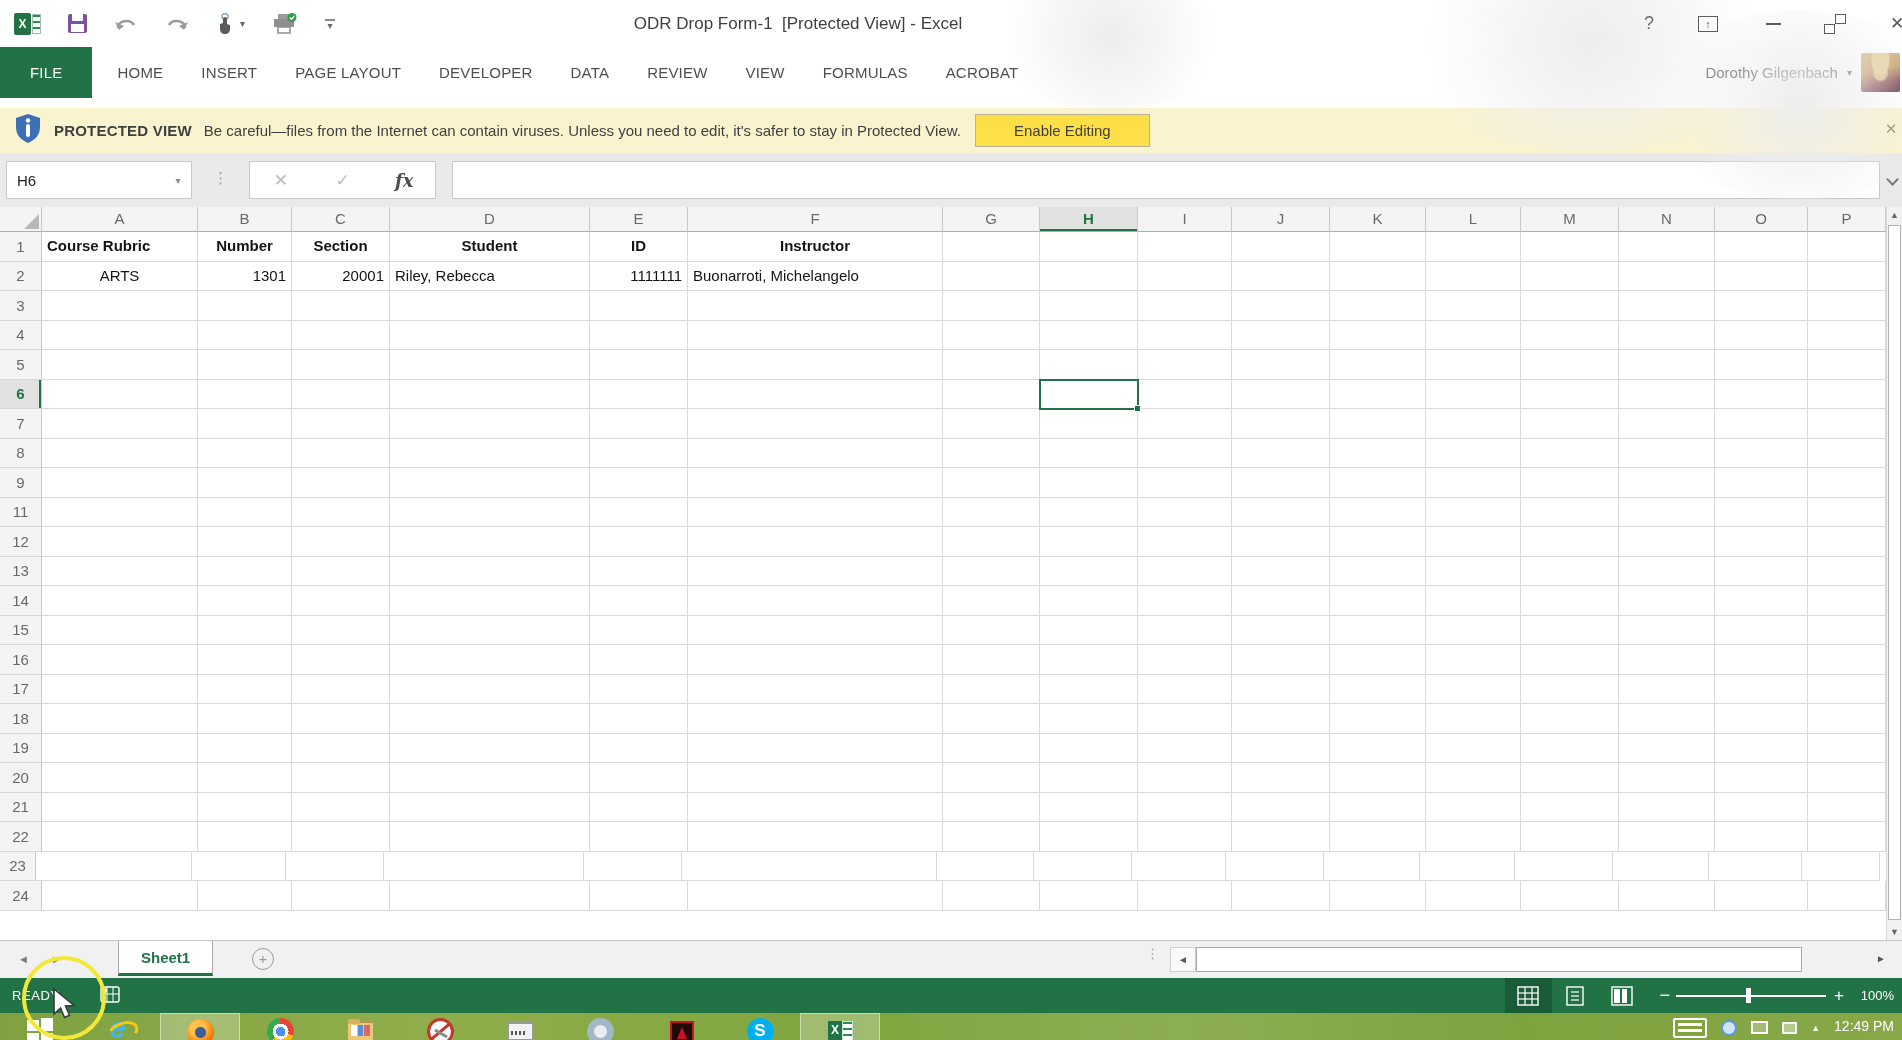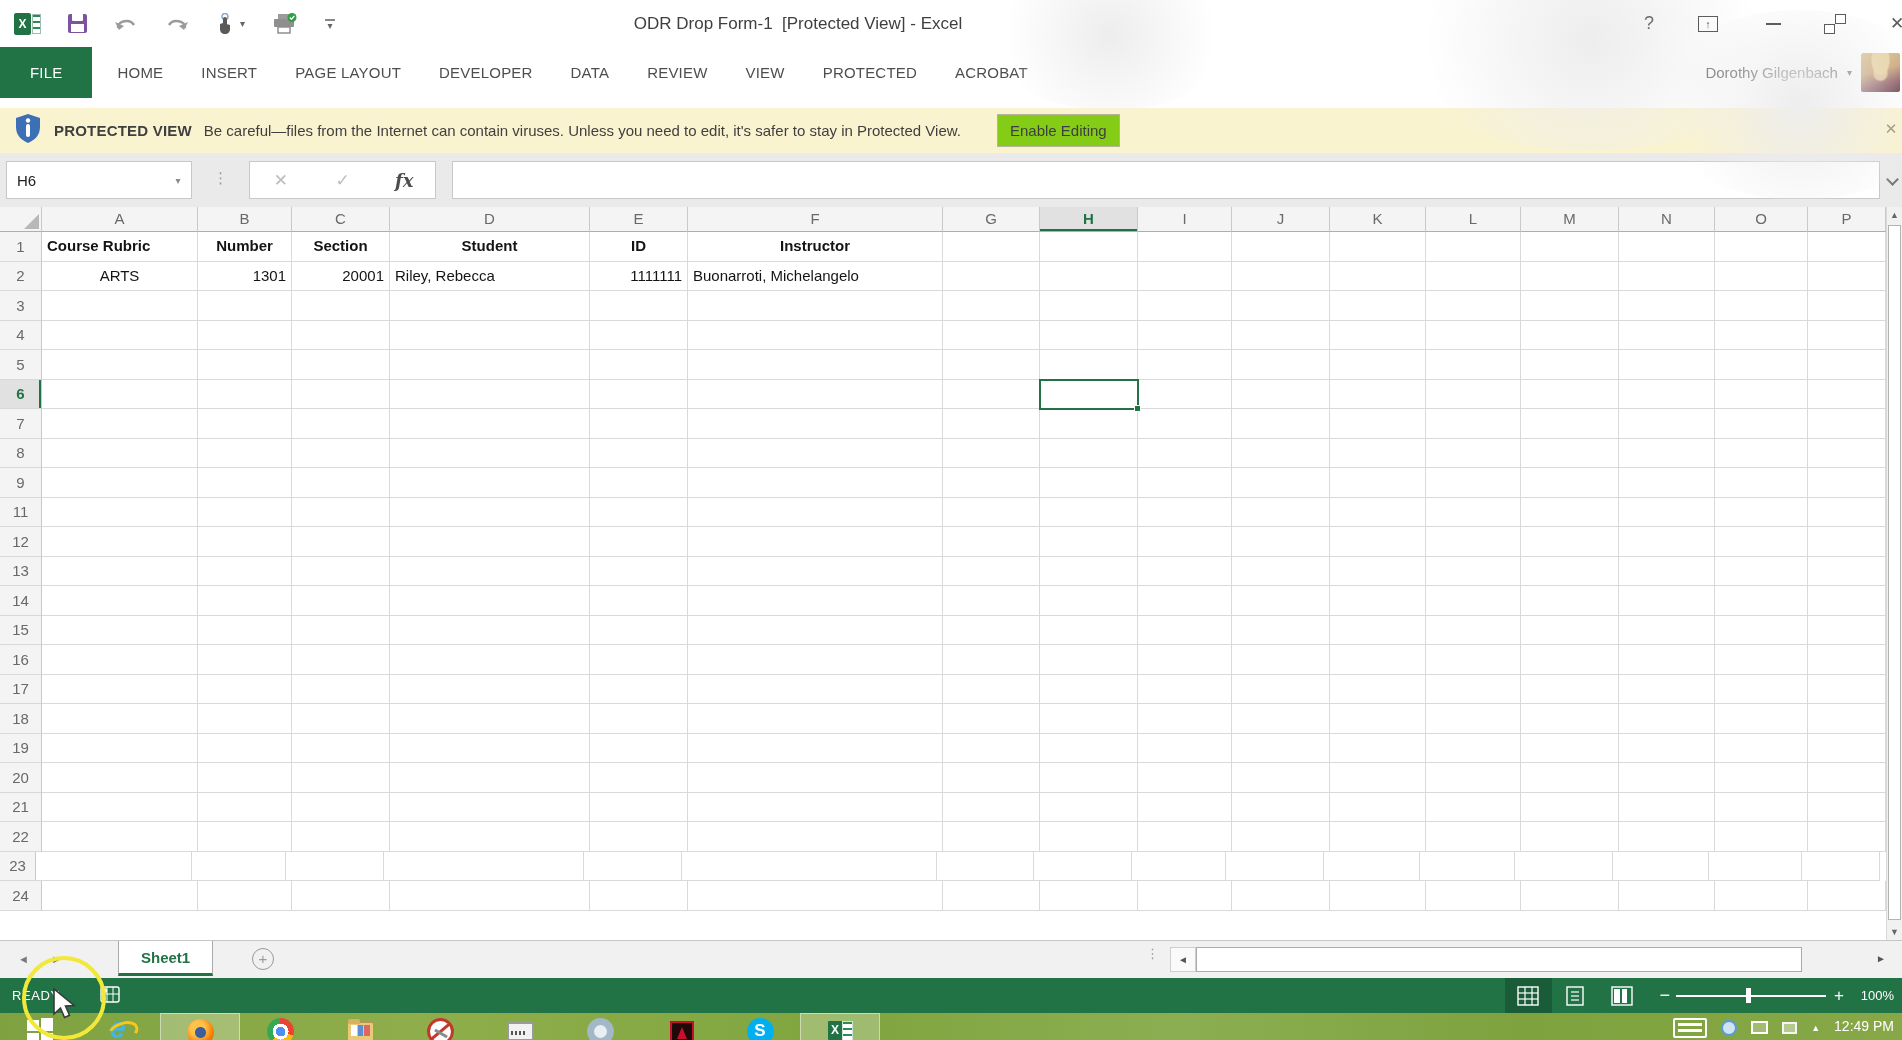--- a/index.html
+++ b/index.html
@@ -47,21 +47,21 @@
       radial-gradient(ellipse at 50% 52%, #e3c39b 0 22%, rgba(0,0,0,0) 30%),
       linear-gradient(165deg,#d9c08c 0%, #caa477 45%, #8e5b62 75%, #5f3746 100%); }
 
   .gap-strip { height:10px; background:#fff; }
 
   
   .banner { position:relative; height:45px; background:#FAF3CF; display:flex; align-items:center; }
   .shield { margin-left:16px; flex:none; }
   .pv-label { font-weight:bold; font-size:15px; color:#3f3f3f; margin-left:14px; letter-spacing:0.2px; white-space:nowrap; }
   .pv-msg { font-size:15px; color:#3f3f3f; margin-left:12px; white-space:nowrap; }
-  .enable-btn { margin-left:36px; height:33px; padding:0 12px; background:#84cc16; border:1px solid #b8b29a; font-size:15px; color:#3f3f3f; font-family:"Liberation Sans",sans-serif; cursor:default; }
+  .enable-btn { margin-left:14px; height:33px; padding:0 38px; background:#fde047; border:1px solid #b8b29a; font-size:15px; color:#3f3f3f; font-family:"Liberation Sans",sans-serif; cursor:default; }
   .banner-close { position:absolute; right:2px; top:12px; color:#8a8358; font-size:15px; width:18px; text-align:center; }
 
   
   .formula-row { position:relative; height:54px; background:#EAEAEA; }
   .name-box { position:absolute; left:6px; top:8px; width:186px; height:38px; background:#fff; border:1px solid #c8c8c8; display:flex; align-items:center; }
   .name-input { flex:1; border:none; outline:none; font-size:15px; color:#222; padding-left:10px; width:130px; font-family:"Liberation Sans",sans-serif; background:transparent; }
   .nb-arrow { width:26px; text-align:center; color:#8a8a8a; font-size:10px; }
   .dots { position:absolute; left:213px; top:16px; color:#9a9a9a; font-size:15px; letter-spacing:0; }
   .fx-group { position:absolute; left:249px; top:8px; width:187px; height:38px; background:#fff; border:1px solid #c8c8c8; display:flex; align-items:center; }
   .fxb { flex:1; text-align:center; font-size:17px; }
@@ -231,21 +231,21 @@
   <div class="ribbon-row">
     <div class="rtabs">
         <div class="rtab active">FILE</div>
         <div class="rtab">HOME</div>
         <div class="rtab">INSERT</div>
         <div class="rtab">PAGE LAYOUT</div>
         <div class="rtab">DEVELOPER</div>
         <div class="rtab">DATA</div>
         <div class="rtab">REVIEW</div>
         <div class="rtab">VIEW</div>
-        <div class="rtab">PROTECTED</div>
+        <div class="rtab">FORMULAS</div>
         <div class="rtab">ACROBAT</div>
       </div>
     <div class="account">
       <span class="acct-name">Dorothy Gilgenbach</span>
       <span class="acct-dd">▾</span>
       <span class="avatar"></span>
     </div>
   </div>
 
   <div class="gap-strip"></div>

